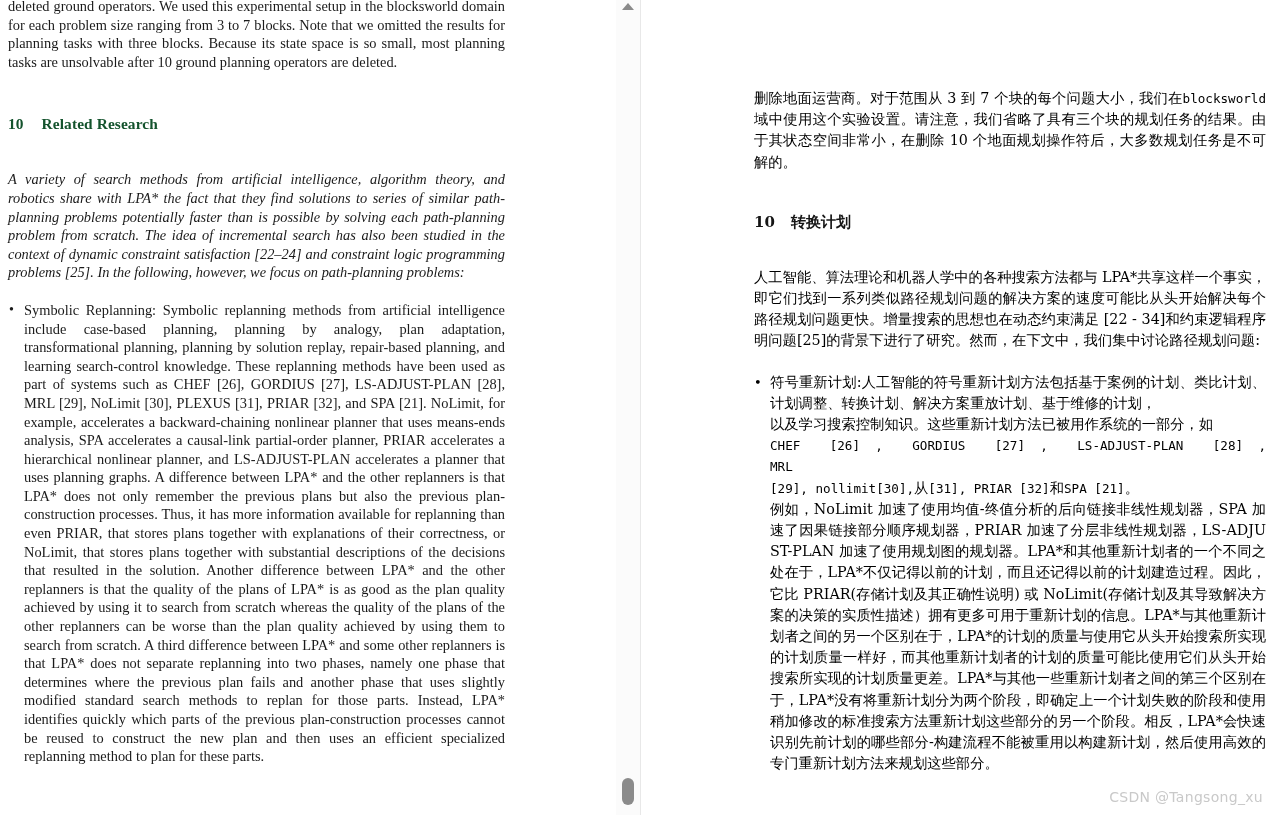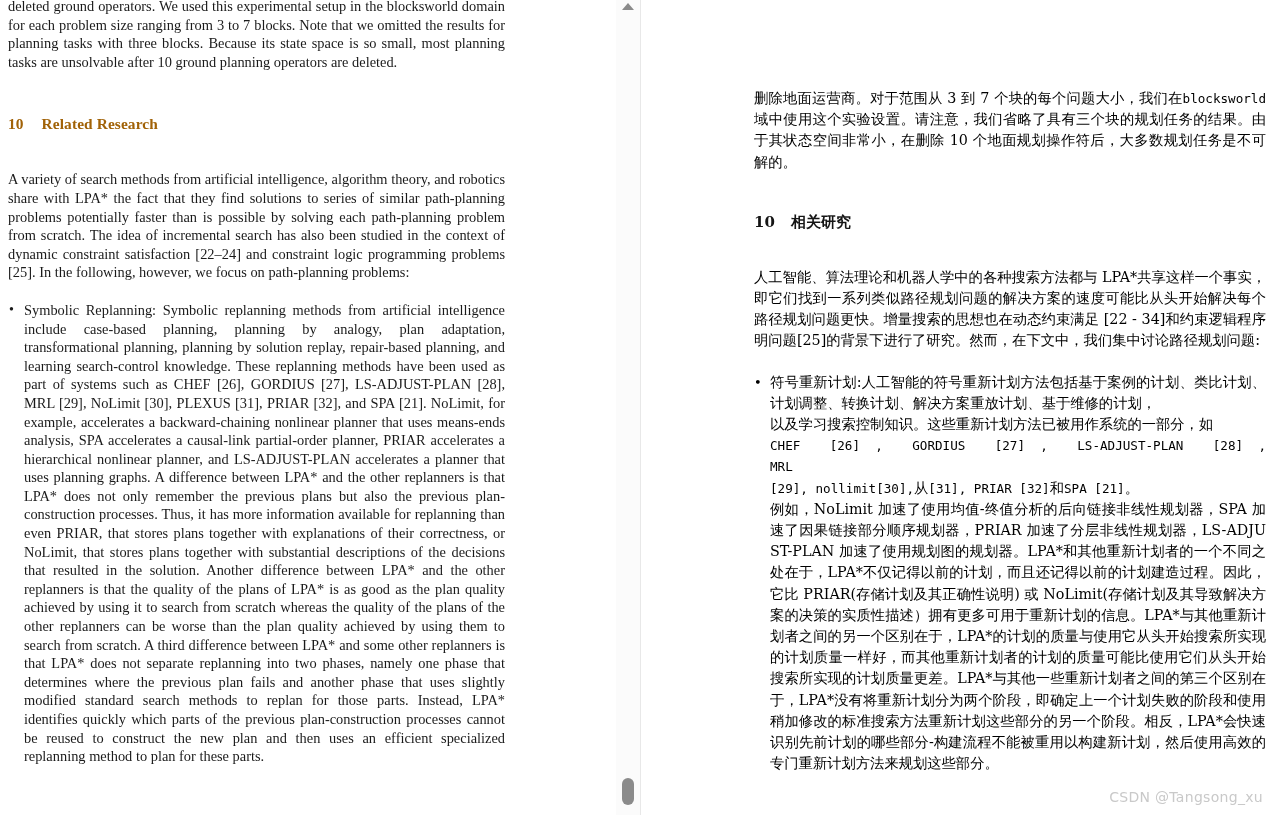--- a/index.html
+++ b/index.html
@@ -49,27 +49,27 @@
     -webkit-hyphens: none;
     hyphens: none;
   }
 
   .en-first { margin-top: -3px; }
 
   .en-heading {
     font-family: "Liberation Serif", "DejaVu Serif", serif;
     font-size: 15.4px;
     font-weight: bold;
-    color: #a16207;
+    color: #14532d;
     margin: 44px 0 0 0;
     letter-spacing: 0.1px;
   }
   .en-heading .hnum { margin-right: 18px; }
 
-  .en-para { margin-top: 37px; }
+  .en-para { margin-top: 37px; font-style: italic; }
 
   .en-bullet {
     position: relative;
     margin-top: 19px;
     padding-left: 16px;
   }
   .en-bullet .bullet-dot {
     position: absolute;
     left: 1px;
     top: 0;
@@ -211,21 +211,21 @@
       <div id="scroll-thumb"></div>
     </div>
   </div>
 
   <div id="translation-pane">
     <div id="translation-body">
 
       <p class="zh-body"><span class="zh-run">删除地面运营商。对于范围从 3 到 7 个块的每个问题大小，我们在</span><span class="mono">blocksworld</span><span class="zh-run">域中使用这个实验设置。请注意，我们省略了具有三个块的规划任务的结果。由于其状态空间非常小，在删除 10 个地面规划操作符后，大多数规划任务是不可解的。</span></p>
 
       <h2 class="zh-heading">
-        <span class="hnum">10</span><span>相关研究</span>
+        <span class="hnum">10</span><span>转换计划</span>
       </h2>
 
       <p class="zh-body zh-para">人工智能、算法理论和机器人学中的各种搜索方法都与 LPA*共享这样一个事实，即它们找到一系列类似路径规划问题的解决方案的速度可能比从头开始解决每个路径规划问题更快。增量搜索的思想也在动态约束满足 [22 - 34]和约束逻辑程序明问题[25]的背景下进行了研究。然而，在下文中，我们集中讨论路径规划问题:</p>
 
       <div class="zh-body zh-bullet">
         <span class="bullet-dot">•</span><span class="zh-run">符号重新计划:人工智能的符号重新计划方法包括基于案例的计划、类比计划、计划调整、转换计划、解决方案重放计划、基于维修的计划，</span><br><span class="zh-run">以及学习搜索控制知识。这些重新计划方法已被用作系统的一部分，如</span><br><span class="mono">CHEF　　[26]　,　　GORDIUS　　[27]　,　　LS-ADJUST-PLAN　　[28]　,　　MRL</span><br><span class="mono">[29], nollimit[30],</span><span class="zh-run">从</span><span class="mono">[31], PRIAR [32]</span><span class="zh-run">和</span><span class="mono">SPA [21]</span><span class="zh-run">。</span><br><span class="zh-run">例如，NoLimit 加速了使用均值-终值分析的后向链接非线性规划器，SPA 加速了因果链接部分顺序规划器，PRIAR 加速了分层非线性规划器，LS-ADJUST-PLAN 加速了使用规划图的规划器。LPA*和其他重新计划者的一个不同之处在于，LPA*不仅记得以前的计划，而且还记得以前的计划建造过程。因此，它比 PRIAR(存储计划及其正确性说明) 或 NoLimit(存储计划及其导致解决方案的决策的实质性描述）拥有更多可用于重新计划的信息。LPA*与其他重新计划者之间的另一个区别在于，LPA*的计划的质量与使用它从头开始搜索所实现的计划质量一样好，而其他重新计划者的计划的质量可能比使用它们从头开始搜索所实现的计划质量更差。LPA*与其他一些重新计划者之间的第三个区别在于，LPA*没有将重新计划分为两个阶段，即确定上一个计划失败的阶段和使用稍加修改的标准搜索方法重新计划这些部分的另一个阶段。相反，LPA*会快速识别先前计划的哪些部分-构建流程不能被重用以构建新计划，然后使用高效的专门重新计划方法来规划这些部分。</span>
       </div>
 
     </div>
 

